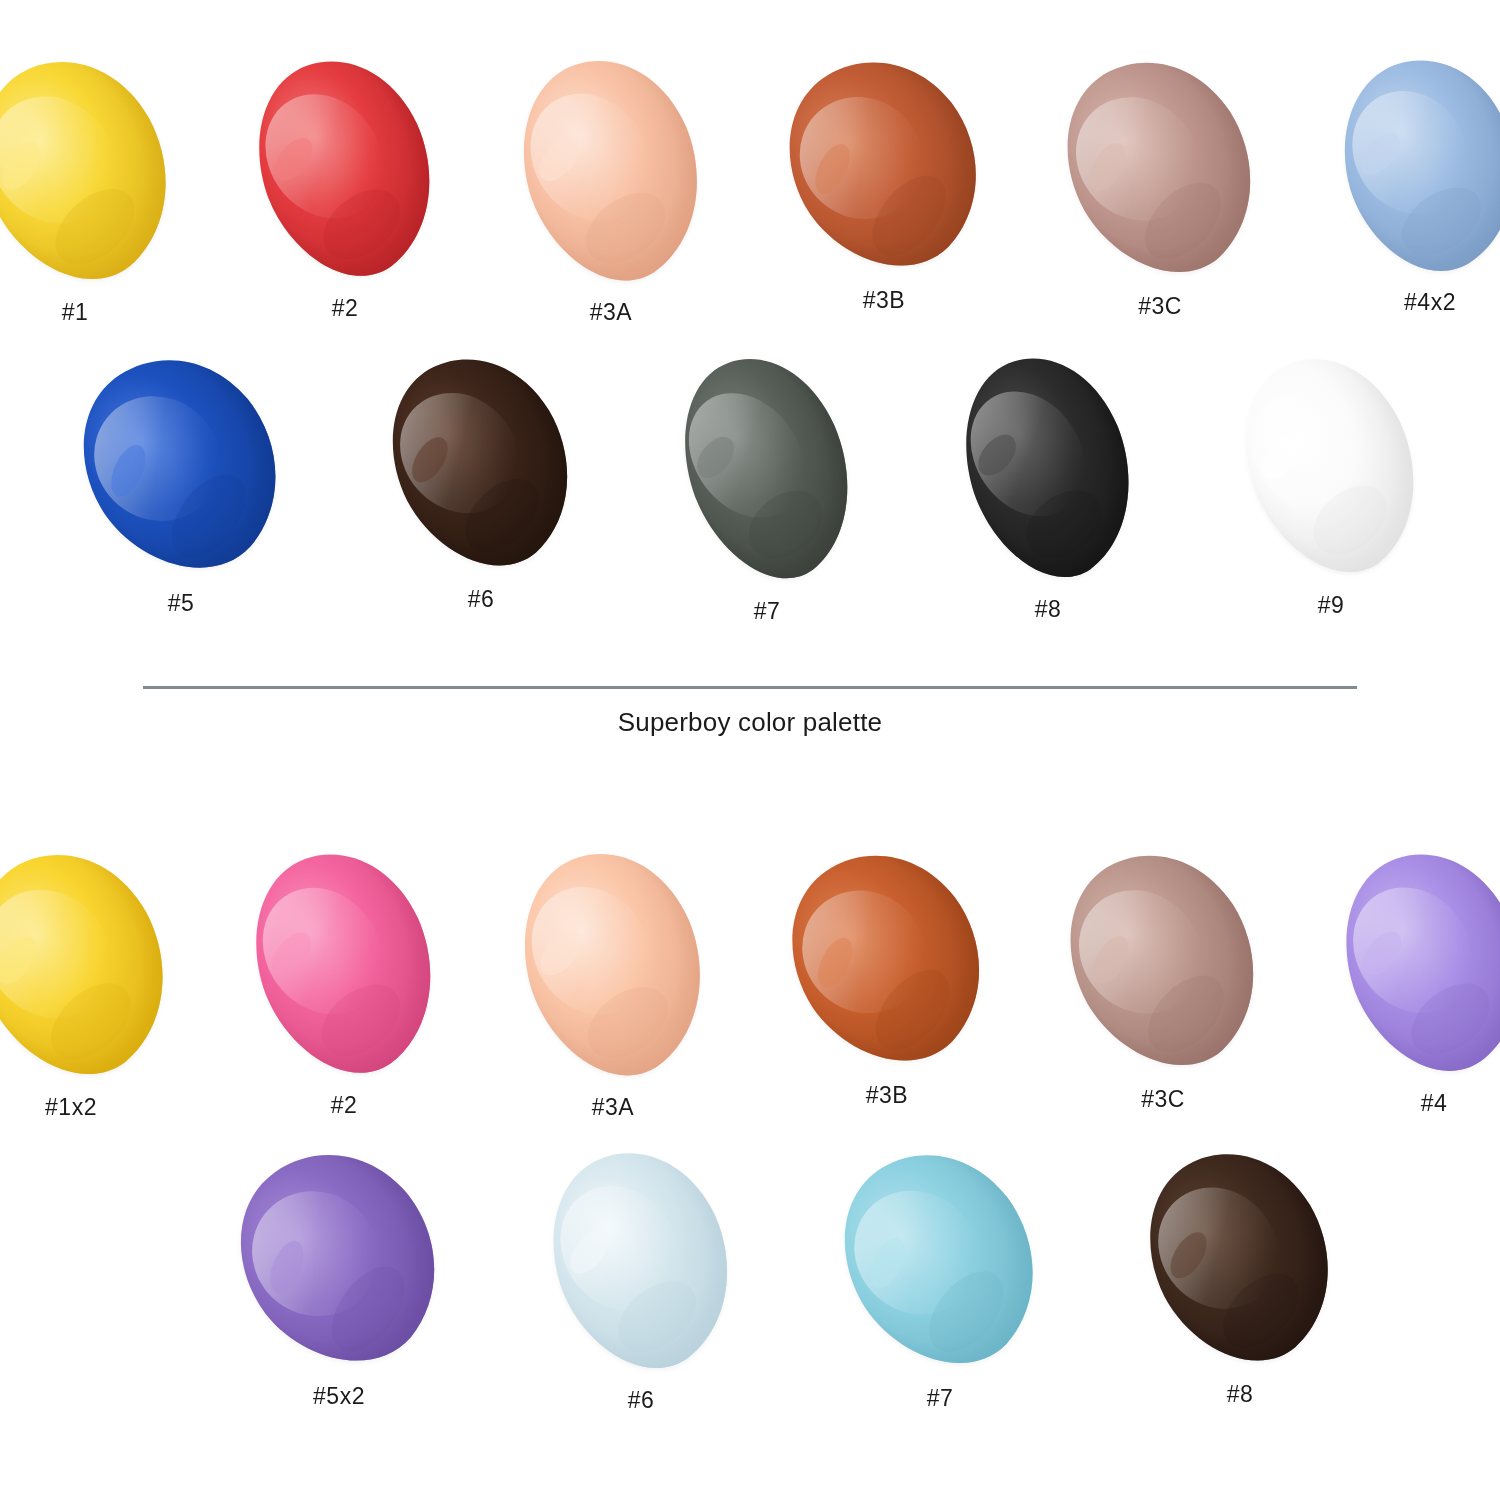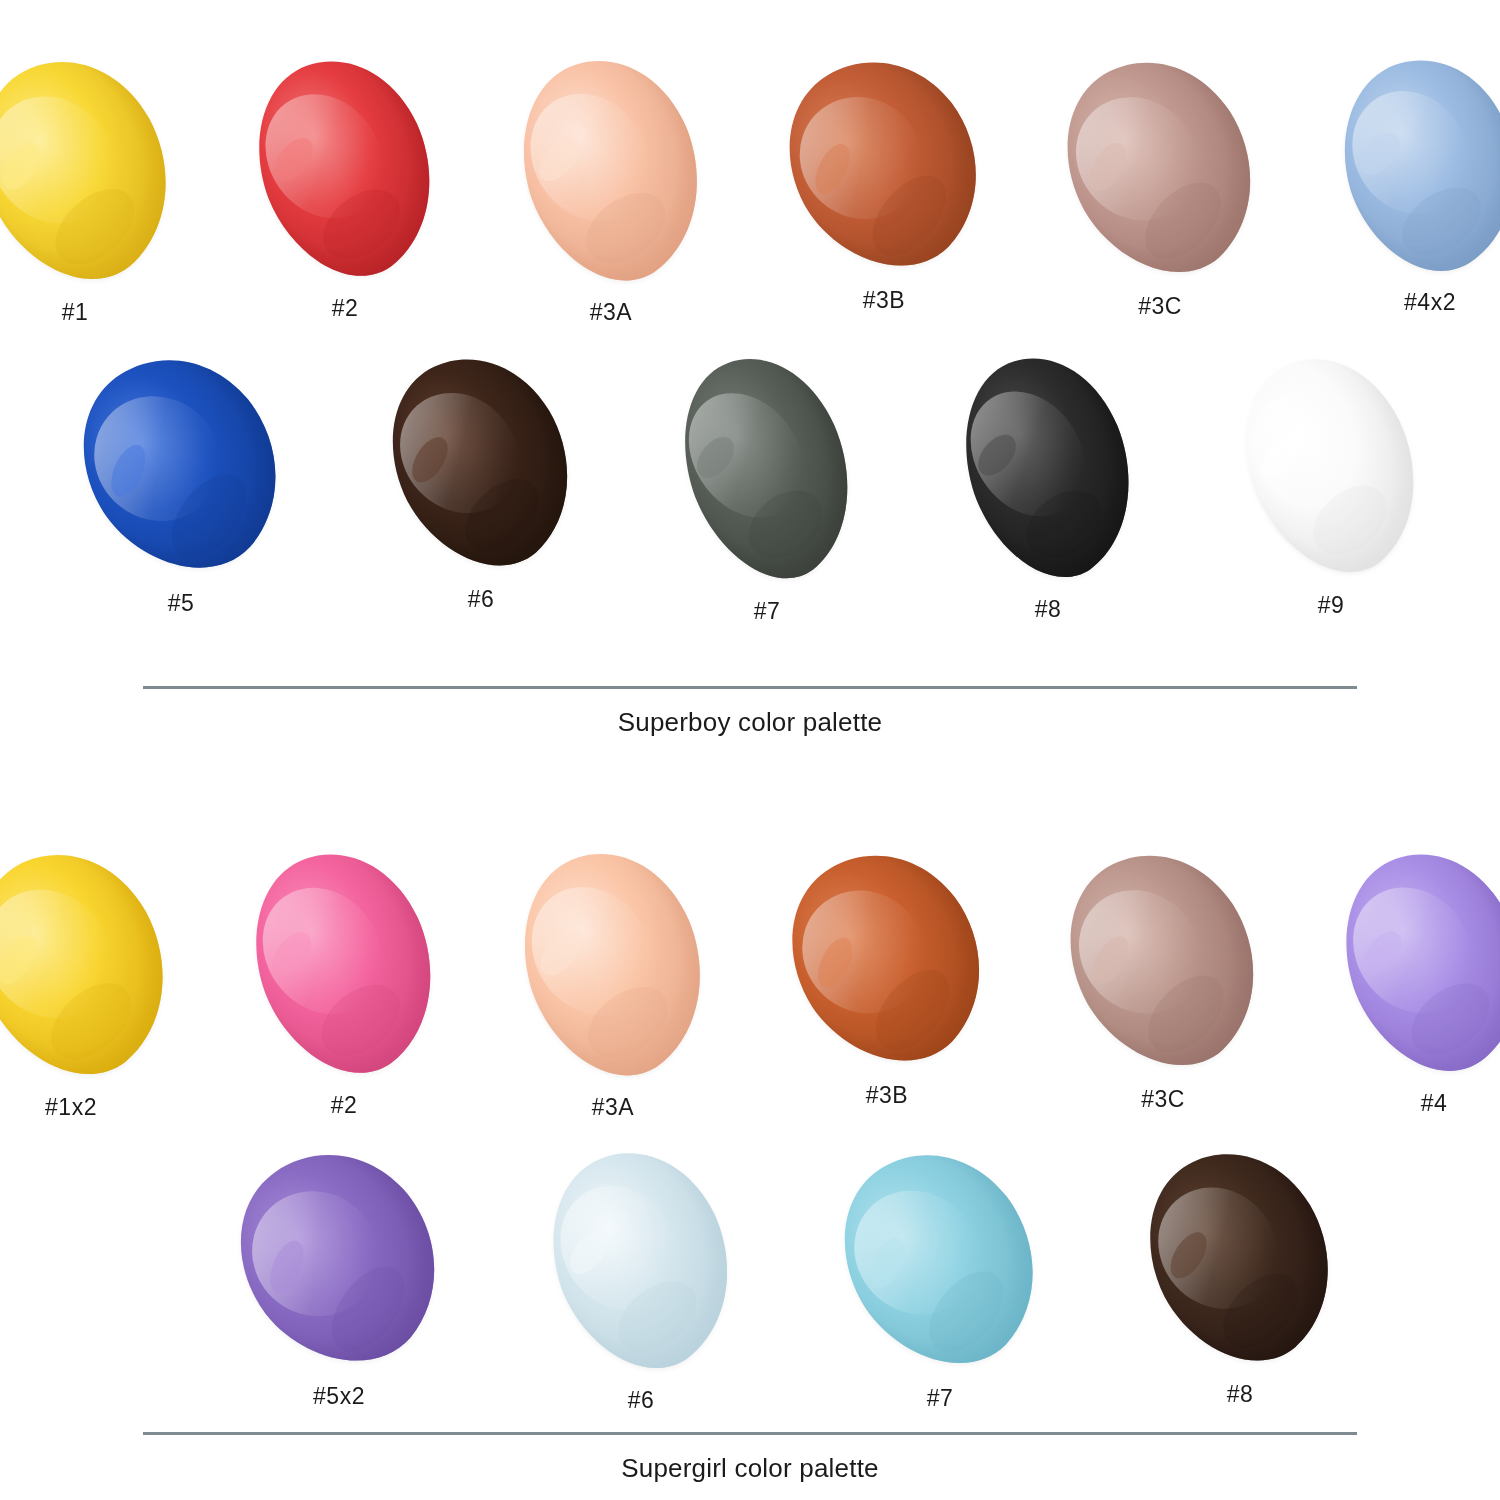--- a/index.html
+++ b/index.html
@@ -738,18 +738,14 @@
                   <ellipse cx="74.2" cy="75.48" rx="25.8" ry="13.780000000000001" fill="#5e4232" opacity="0.55" transform="rotate(-34 100 120)"></ellipse>
                   <ellipse cx="77.64" cy="173" rx="44.72" ry="27.560000000000002" fill="#241510" opacity="0.22" transform="rotate(-20 100 120)"></ellipse>
                 </g>
               </svg>
             </div>
             <div class="swatch-label">#8</div>
           </div>
         </div>
       </div>
   </div>
-  <div class="caption-block" id="caption-1" style="top:1432px;">
-    <div class="caption-rule"></div>
-    <div class="caption-text">Supergirl color palette</div>
-  </div>
 
 </div>
 
 </body></html>

